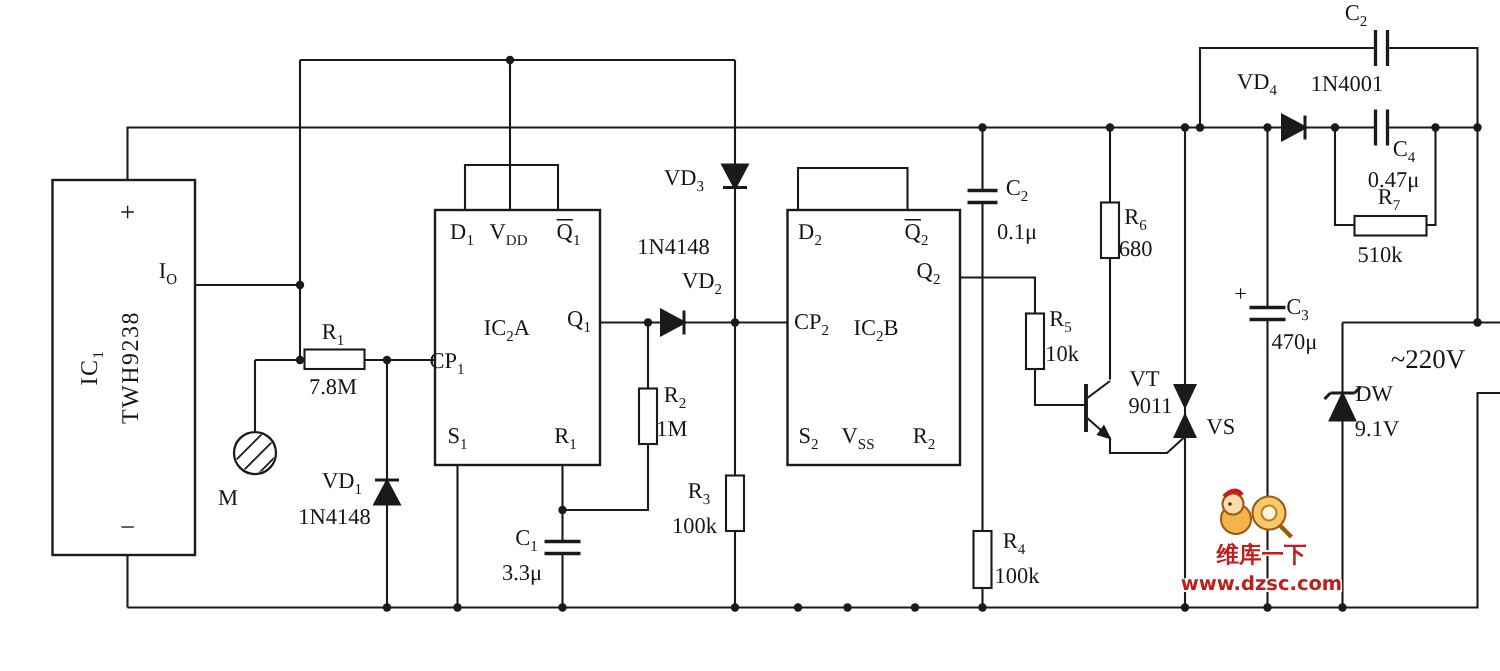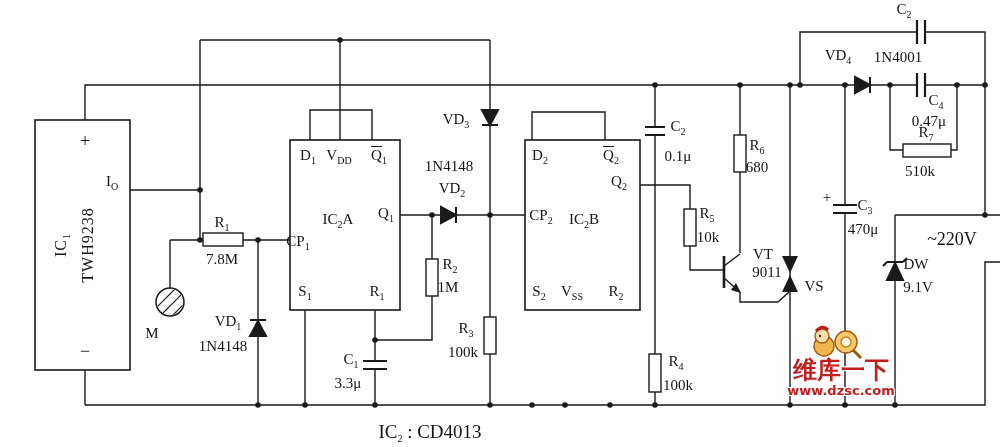--- a/index.html
+++ b/index.html
@@ -5,21 +5,21 @@
   html,body{margin:0;padding:0;background:#fff;}
   .stage{position:relative;width:1000px;height:447px;background:#fff;overflow:hidden;
          font-family:"Liberation Serif","DejaVu Serif",serif;color:#141414;}
   .stage svg{position:absolute;left:0;top:0;}
   .lbl{position:absolute;transform:translate(-50%,-50%);font-size:15px;line-height:1;white-space:nowrap;}
   .sb{font-size:10px;vertical-align:-4px;}
   .ov{text-decoration:overline;}
   .rot{transform:translate(-50%,-50%) rotate(-90deg);font-size:16px;letter-spacing:1px;}
   .big{font-size:18px;}
   .cap{font-size:19px;}
-  .wm1{font-size:24px;font-weight:bold;color:#c21d1d;font-family:"DejaVu Sans","Liberation Sans",sans-serif;
+  .wm1{font-size:15px;font-weight:bold;color:#c21d1d;font-family:"DejaVu Sans","Liberation Sans",sans-serif;
        text-shadow:1px 1px 0 #fff,-1px -1px 0 #fff,1px -1px 0 #fff,-1px 1px 0 #fff;}
   .wm2{font-size:13px;font-weight:bold;color:#c21d1d;font-family:"DejaVu Sans","Liberation Sans",sans-serif;
        text-shadow:1px 1px 0 #fff,-1px -1px 0 #fff,1px -1px 0 #fff,-1px 1px 0 #fff;}
 </style>
 </head>
 <body>
 
 <div class="stage">
 
   <svg width="1000" height="447" viewBox="0 0 1000 447">
@@ -177,21 +177,21 @@
 
   <div class="lbl" style="left:351px;top:361px"><span>C</span><span class="sb">1</span></div>
   <div class="lbl" style="left:348px;top:383px"><span>3.3μ</span></div>
   <div class="lbl" style="left:450px;top:266px"><span>R</span><span class="sb">2</span></div>
   <div class="lbl" style="left:448px;top:287px"><span>1M</span></div>
   <div class="lbl" style="left:466px;top:330px"><span>R</span><span class="sb">3</span></div>
   <div class="lbl" style="left:463px;top:352px"><span>100k</span></div>
 
   <div class="lbl" style="left:456px;top:121px"><span>VD</span><span class="sb">3</span></div>
   <div class="lbl" style="left:449px;top:166px"><span>1N4148</span></div>
-  <div class="lbl" style="left:452px;top:190px"><span>VD</span><span class="sb">2</span></div>
+  <div class="lbl" style="left:468px;top:190px"><span>VD</span><span class="sb">2</span></div>
 
   <div class="lbl" style="left:540px;top:157px"><span>D</span><span class="sb">2</span></div>
   <div class="lbl" style="left:611px;top:157px"><span class="ov">Q</span><span class="sb">2</span></div>
   <div class="lbl" style="left:619px;top:183px"><span>Q</span><span class="sb">2</span></div>
   <div class="lbl" style="left:541px;top:217px"><span>CP</span><span class="sb">2</span></div>
   <div class="lbl" style="left:584px;top:221px"><span>IC</span><span class="sb">2</span><span>B</span></div>
   <div class="lbl" style="left:539px;top:293px"><span>S</span><span class="sb">2</span></div>
   <div class="lbl" style="left:572px;top:293px"><span>V</span><span class="sb">SS</span></div>
   <div class="lbl" style="left:616px;top:293px"><span>R</span><span class="sb">2</span></div>
 
@@ -214,18 +214,17 @@
   <div class="lbl" style="left:898px;top:57px"><span>1N4001</span></div>
   <div class="lbl" style="left:904px;top:11px"><span>C</span><span class="sb">2</span></div>
   <div class="lbl" style="left:936px;top:102px"><span>C</span><span class="sb">4</span></div>
   <div class="lbl" style="left:929px;top:121px"><span>0.47μ</span></div>
   <div class="lbl" style="left:926px;top:134px"><span>R</span><span class="sb">7</span></div>
   <div class="lbl" style="left:920px;top:171px"><span>510k</span></div>
   <div class="lbl" style="left:916px;top:264px"><span>DW</span></div>
   <div class="lbl" style="left:918px;top:287px"><span>9.1V</span></div>
   <div class="lbl big" style="left:952px;top:239px"><span>~220V</span></div>
 
-  <div class="lbl cap" style="left:430px;top:433px"><span>IC</span><span class="sb">2</span><span> : CD4013</span></div>
 
   <div class="lbl wm1" style="left:841px;top:370px"><span>维库一下</span></div>
   <div class="lbl wm2" style="left:841px;top:390px"><span>www.dzsc.com</span></div>
 
 </div>
 
 </body></html>

